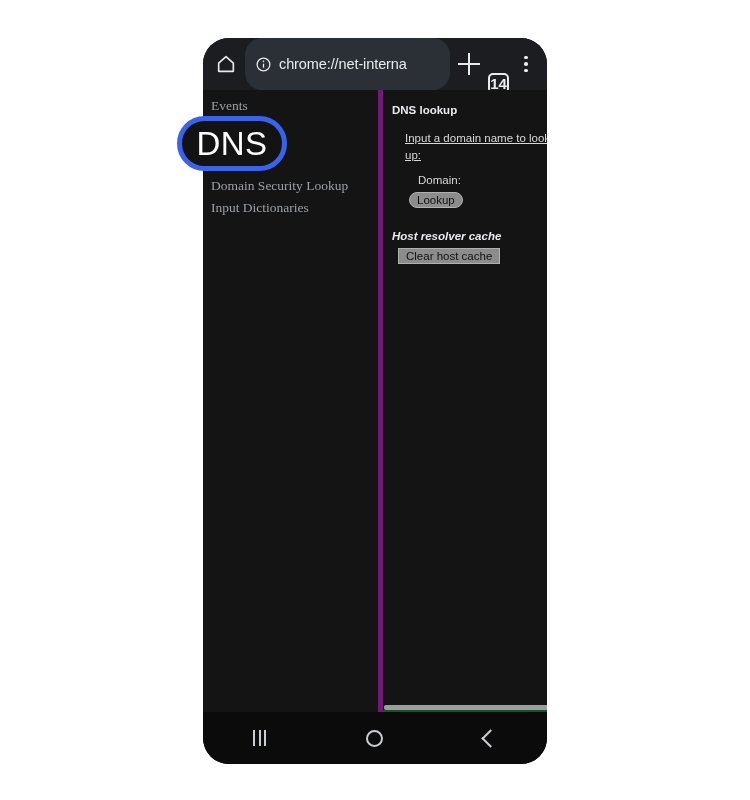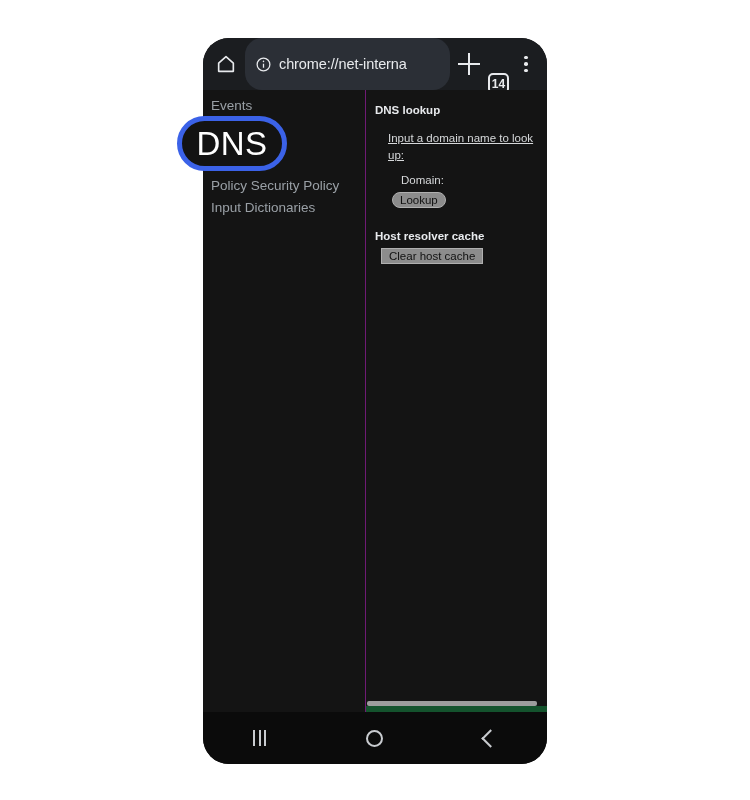--- a/index.html
+++ b/index.html
@@ -62,21 +62,21 @@
   .plus-btn::before, .plus-btn::after {
     content: ""; position: absolute; background: #e8eaed;
   }
   .plus-btn::before { left: 0; top: 10px; width: 22px; height: 2px; }
   .plus-btn::after { top: 0; left: 10px; height: 22px; width: 2px; }
   .tab-count {
     width: 21px; height: 21px; flex: 0 0 auto;
     border: 2px solid #e8eaed;
     border-radius: 5px;
     color: #e8eaed;
-    font-size: 12px;
+    font-size: 15px;
     font-weight: bold;
     display: flex; align-items: center; justify-content: center;
     line-height: 1;
     margin-top: 39px;
   }
   .menu-dots {
     width: 18px; height: 22px; flex: 0 0 auto;
     display: flex; flex-direction: column;
     align-items: center; justify-content: center;
     gap: 3px;
@@ -88,42 +88,43 @@
 
   
   #netpage {
     position: absolute;
     left: 0; top: 52px;
     width: 344px; height: 622px;
     background: #141414;
     display: flex;
   }
   #sidebar {
-    width: 163px; height: 100%;
+    width: 180px; height: 100%;
     background: #141414;
-    border-right: 1px solid #701a75;
+    border-right: 5px solid #701a75;
     padding-top: 5px;
     position: relative;
+    font-family: Liberation Serif, serif;
   }
   .nav-item {
     color: #9aa0a6;
     font-size: 13.5px;
     padding: 2px 0 2px 8px;
     line-height: 1.35;
     white-space: nowrap;
   }
   .nav-item.spacer-dns { height: 58px; }
 
   #content {
     flex: 1 1 auto;
     height: 100%;
     position: relative;
     overflow: hidden;
     background: #141414;
-    border-bottom: 6px solid #14532d;
+    border-bottom: 2px solid #14532d;
   }
   #content-inner {
     position: absolute;
     left: 9px; top: 12px;
     width: 250px;
   }
   .sec-head {
     color: #e8eaed;
     font-size: 11.5px;
     font-weight: bold;
@@ -159,21 +160,21 @@
     background: #8c8c8c;
     border: 1px solid #b0b0b0;
     color: #111;
     font-size: 11.5px;
     font-family: "Liberation Sans", sans-serif;
     padding: 1px 7px;
     margin-top: 4px;
     cursor: default;
   }
   .btn-lookup { margin-left: 17px; border-radius: 8px; }
-  .sec-head.host { margin-top: 20px; }
+  .sec-head.host { margin-top: 20px; font-style: italic; }
   .btn-clear { margin-left: 6px; margin-top: 3px; }
 
   
   #hscroll {
     position: absolute;
     left: 0; bottom: 0;
     width: 100%;
     height: 5px;
     background: #141414;
   }
@@ -263,21 +264,21 @@
         <i></i>
         <i></i>
       </div>
     </div>
 
     <div id="netpage">
 
       <div id="sidebar">
         <div class="nav-item">Events</div>
         <div class="nav-item spacer-dns">DNS</div>
-        <div class="nav-item">Policy Security Policy</div>
+        <div class="nav-item">Domain Security Lookup</div>
         <div class="nav-item">Input Dictionaries</div>
       </div>
 
       <div id="content">
         <div id="content-inner">
           <div class="sec-head">DNS lookup</div>
 
           <div class="para">Input a domain name to look up:</div>
 
           <div class="field-label">Domain:</div>

